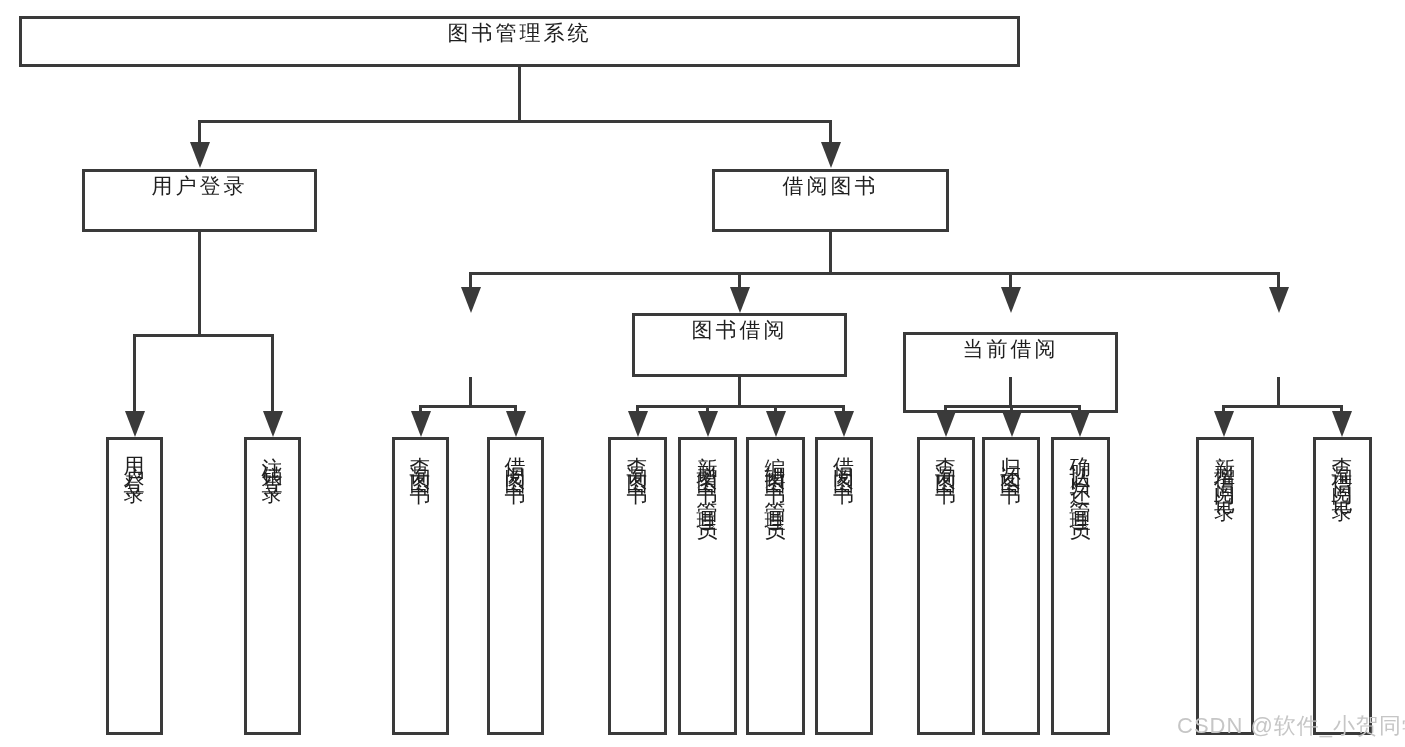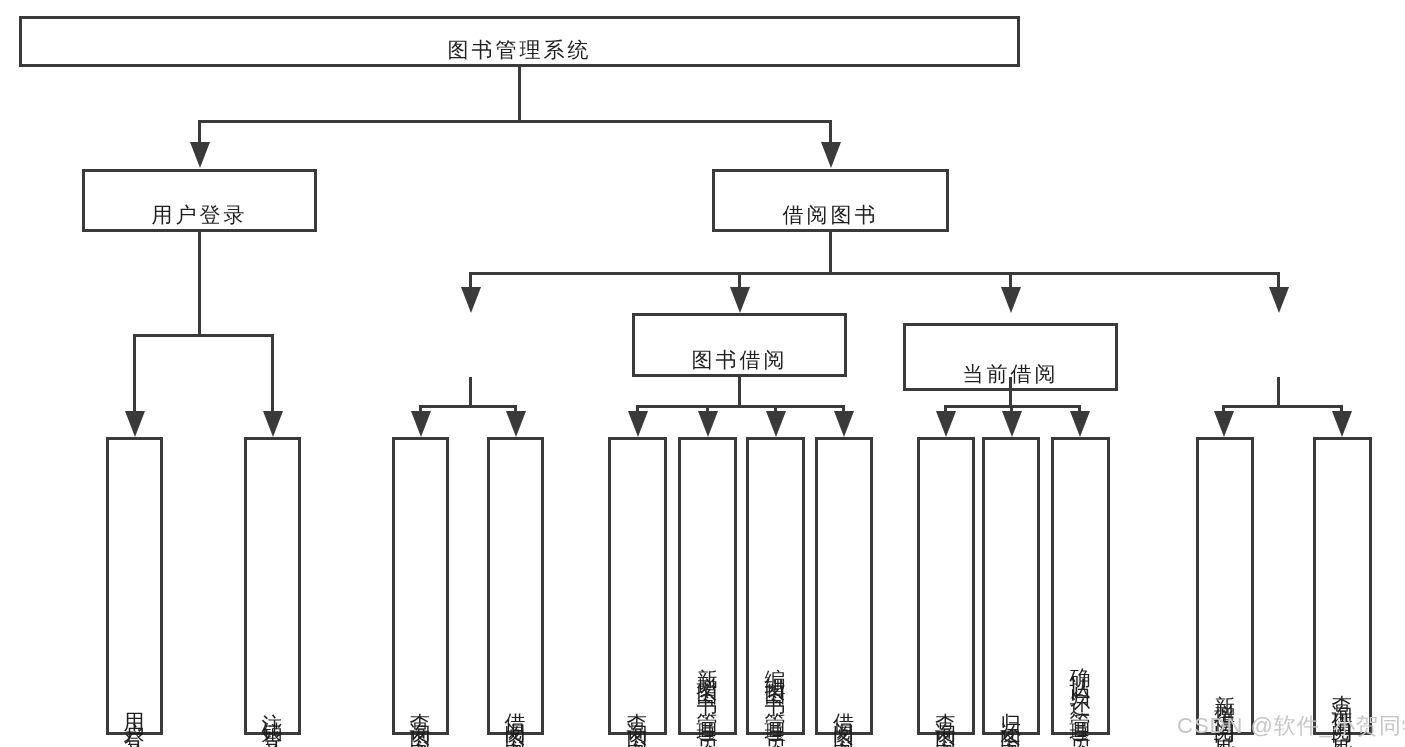--- a/index.html
+++ b/index.html
@@ -6,21 +6,21 @@
     --line:#3a3a3a; --text:#1f1f1f; --watermark:#c6c6c6; --background:#ffffff;
   }
   html,body{margin:0;padding:0;}
   .canvas{
     position:relative; width:1405px; height:747px;
     background:var(--background); overflow:hidden;
     font-family:"Liberation Sans","DejaVu Sans",sans-serif;
   }
   .hbox,.vbox{
     position:absolute; background:#fff; border:3px solid var(--line);
-    box-sizing:border-box; display:flex; align-items:flex-end; justify-content:center;
+    box-sizing:border-box; display:flex; align-items:flex-start; justify-content:center;
   }
   .hbox .lbl{
     font-size:21px; letter-spacing:3px; color:var(--text); white-space:nowrap;
   }
   .vbox{ top:437px; height:298px; }
   .vbox .lbl{
     writing-mode:vertical-rl; text-orientation:mixed; line-height:1;
     font-size:21px; letter-spacing:9px; color:var(--text); white-space:nowrap;
   }
   .vline,.hline{ position:absolute; background:var(--line); }
@@ -48,21 +48,21 @@
   <div class="hbox" style="left:82px;top:169px;width:235px;height:63px">
     <span class="lbl">用户登录</span>
   </div>
   <div class="hbox" style="left:712px;top:169px;width:237px;height:63px">
     <span class="lbl">借阅图书</span>
   </div>
 
   <div class="hbox" style="left:632px;top:313px;width:215px;height:64px">
     <span class="lbl">图书借阅</span>
   </div>
-  <div class="hbox" style="left:903px;top:323px;width:215px;height:68px">
+  <div class="hbox" style="left:903px;top:332px;width:215px;height:81px">
     <span class="lbl">当前借阅</span>
   </div>
 
   <div class="vbox" style="left:106px;width:57px">
     <span class="lbl">用户登录</span>
   </div>
   <div class="vbox" style="left:244px;width:57px">
     <span class="lbl">注销登录</span>
   </div>
 

